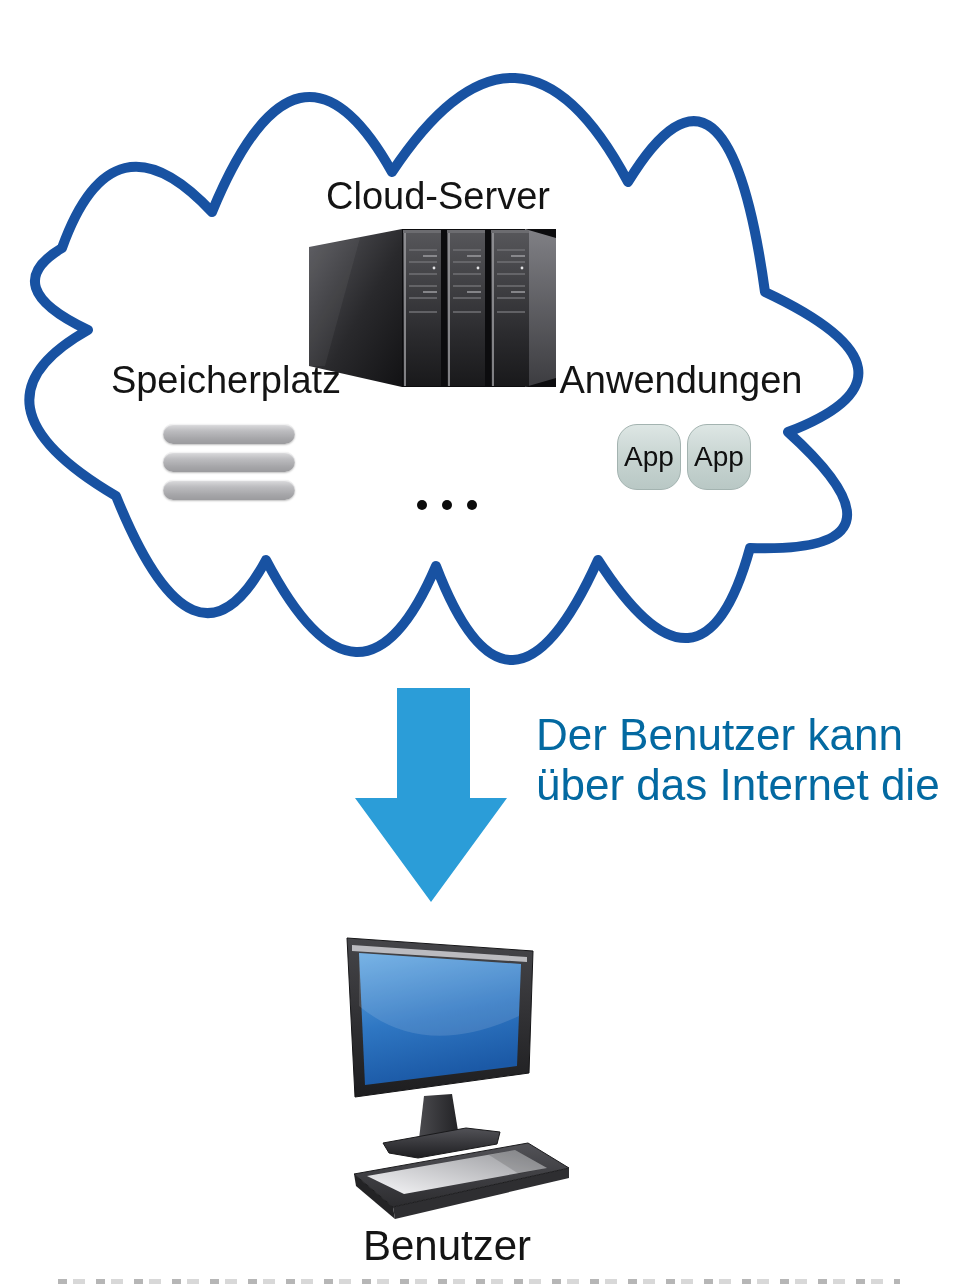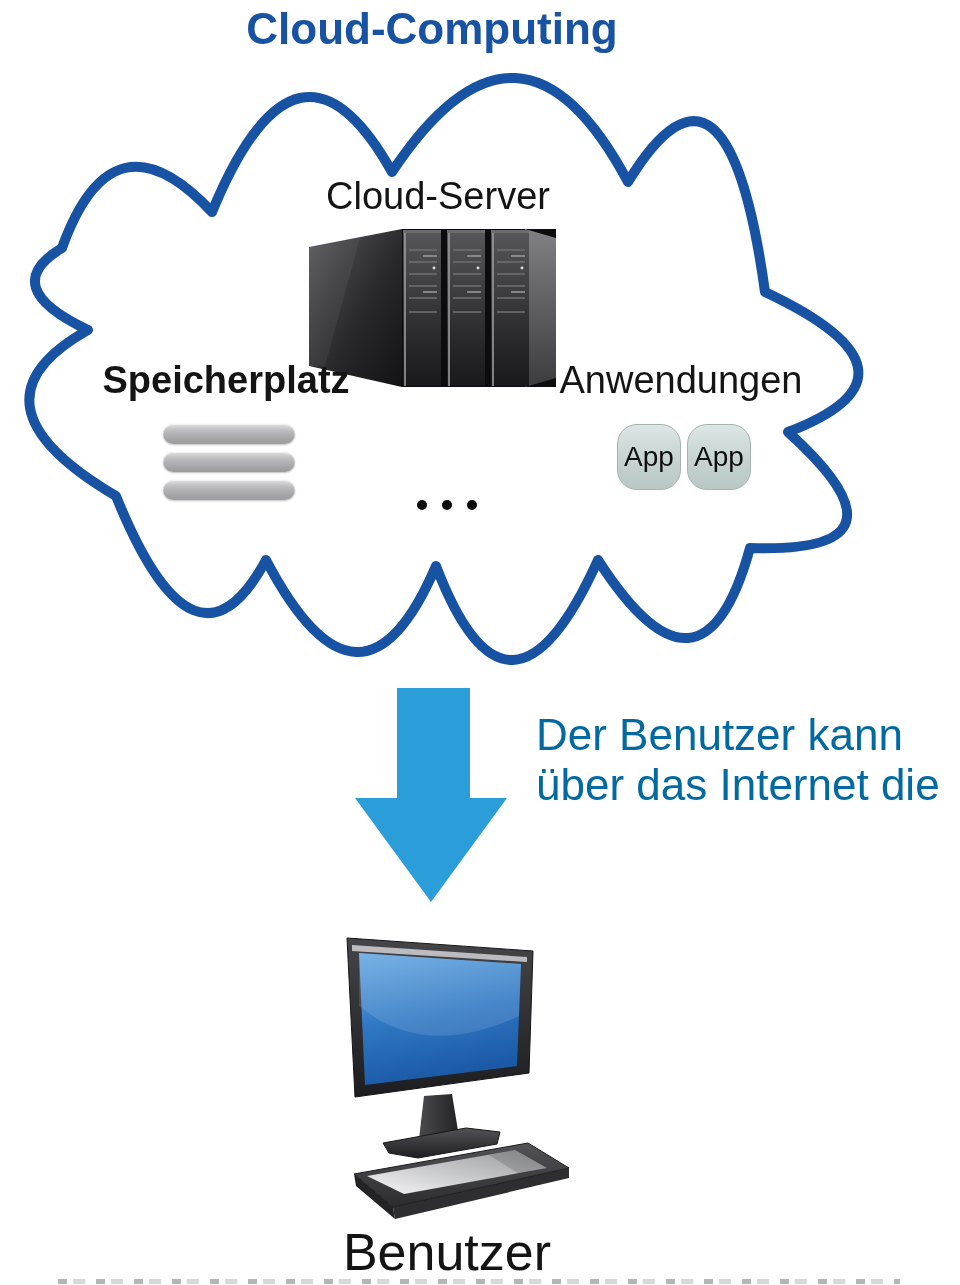--- a/index.html
+++ b/index.html
@@ -7,23 +7,23 @@
     position:relative;width:960px;height:1285px;background:#ffffff;overflow:hidden;
     font-family:"Liberation Sans", sans-serif;color:#141414;
   }
   .art{position:absolute;left:0;top:0;}
   .lbl{position:absolute;white-space:nowrap;color:#141414;}
   .title{
     left:432px;top:4px;transform:translateX(-50%);
     font-size:44px;font-weight:600;color:#1852A2;letter-spacing:0;
   }
   .server-label{left:438px;top:175px;transform:translateX(-50%);font-size:38px;}
-  .storage-label{left:226px;top:359px;transform:translateX(-50%);font-size:38px;font-weight:bold;}
+  .storage-label{left:226px;top:359px;transform:translateX(-50%);font-size:38px;}
   .apps-label{left:681px;top:359px;transform:translateX(-50%);font-size:38px;}
-  .user-label{left:447px;top:1222px;transform:translateX(-50%);font-size:52px;}
+  .user-label{left:447px;top:1222px;transform:translateX(-50%);font-size:42px;}
 
   .bars{position:absolute;left:163px;top:424px;width:132px;}
   .bar{
     width:132px;height:20px;border-radius:10px;margin-bottom:8px;
     background:linear-gradient(180deg,#dedee0 0%,#bcbcbf 35%,#a5a5a8 75%,#9b9b9e 100%);
     box-shadow:0 1px 2px rgba(0,0,0,0.25), inset 0 1px 1px rgba(255,255,255,0.7);
   }
   .app-box{
     position:absolute;top:424px;width:64px;height:66px;border-radius:20px;
     background:linear-gradient(180deg,#dde6e4 0%,#c6d3d0 55%,#b9c8c5 100%);
@@ -150,21 +150,20 @@
       <g>
         <polygon points="354,1174 393,1207 395,1219 356,1186" fill="#232325"></polygon>
         <polygon points="393,1207 569,1168 569,1178 395,1219" fill="#2e2e31"></polygon>
         <polygon points="354,1174 528,1143 569,1168 393,1207" fill="url(#gKbTop)" stroke="#1c1c1e" stroke-width="1" stroke-linejoin="round"></polygon>
         <polygon points="367,1176 515,1150 547,1168 404,1194" fill="url(#gKeys)"></polygon>
         <polygon points="489,1155 515,1150 547,1168 519,1174" fill="#000000" opacity="0.14"></polygon>
       </g>
     </g>
   </svg>
 
-  <div class="lbl title">Cloud-Computing</div>
   <div class="lbl server-label">Cloud-Server</div>
   <div class="lbl storage-label">Speicherplatz</div>
   <div class="lbl apps-label">Anwendungen</div>
 
   <div class="bars">
     <div class="bar"></div>
     <div class="bar"></div>
     <div class="bar"></div>
   </div>
 

